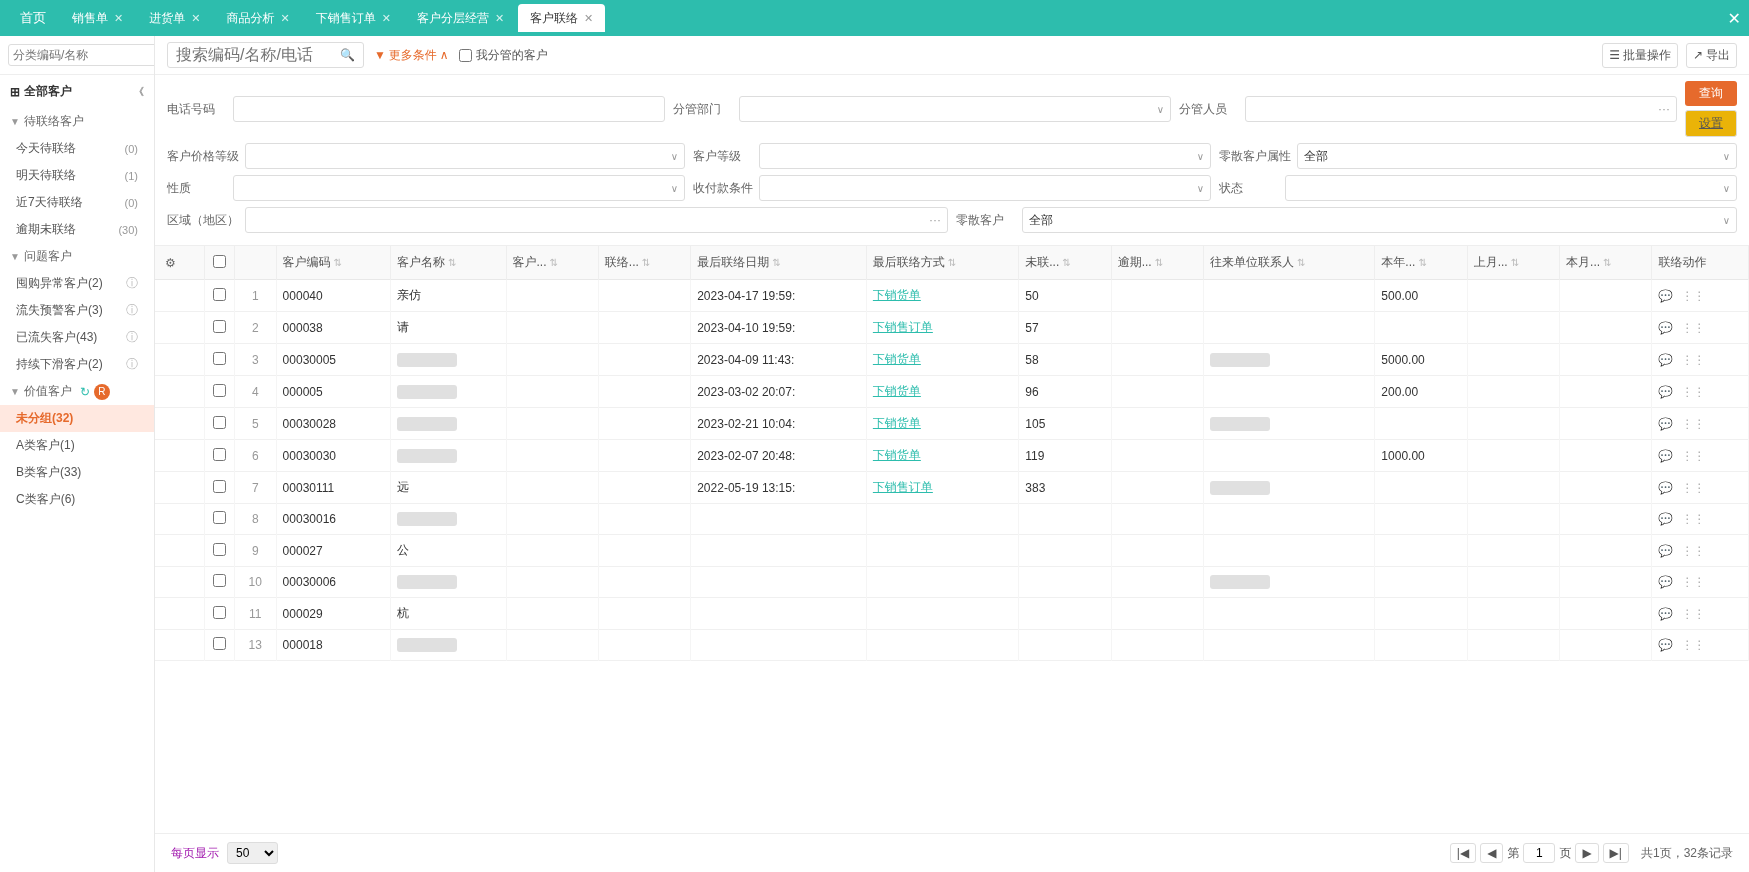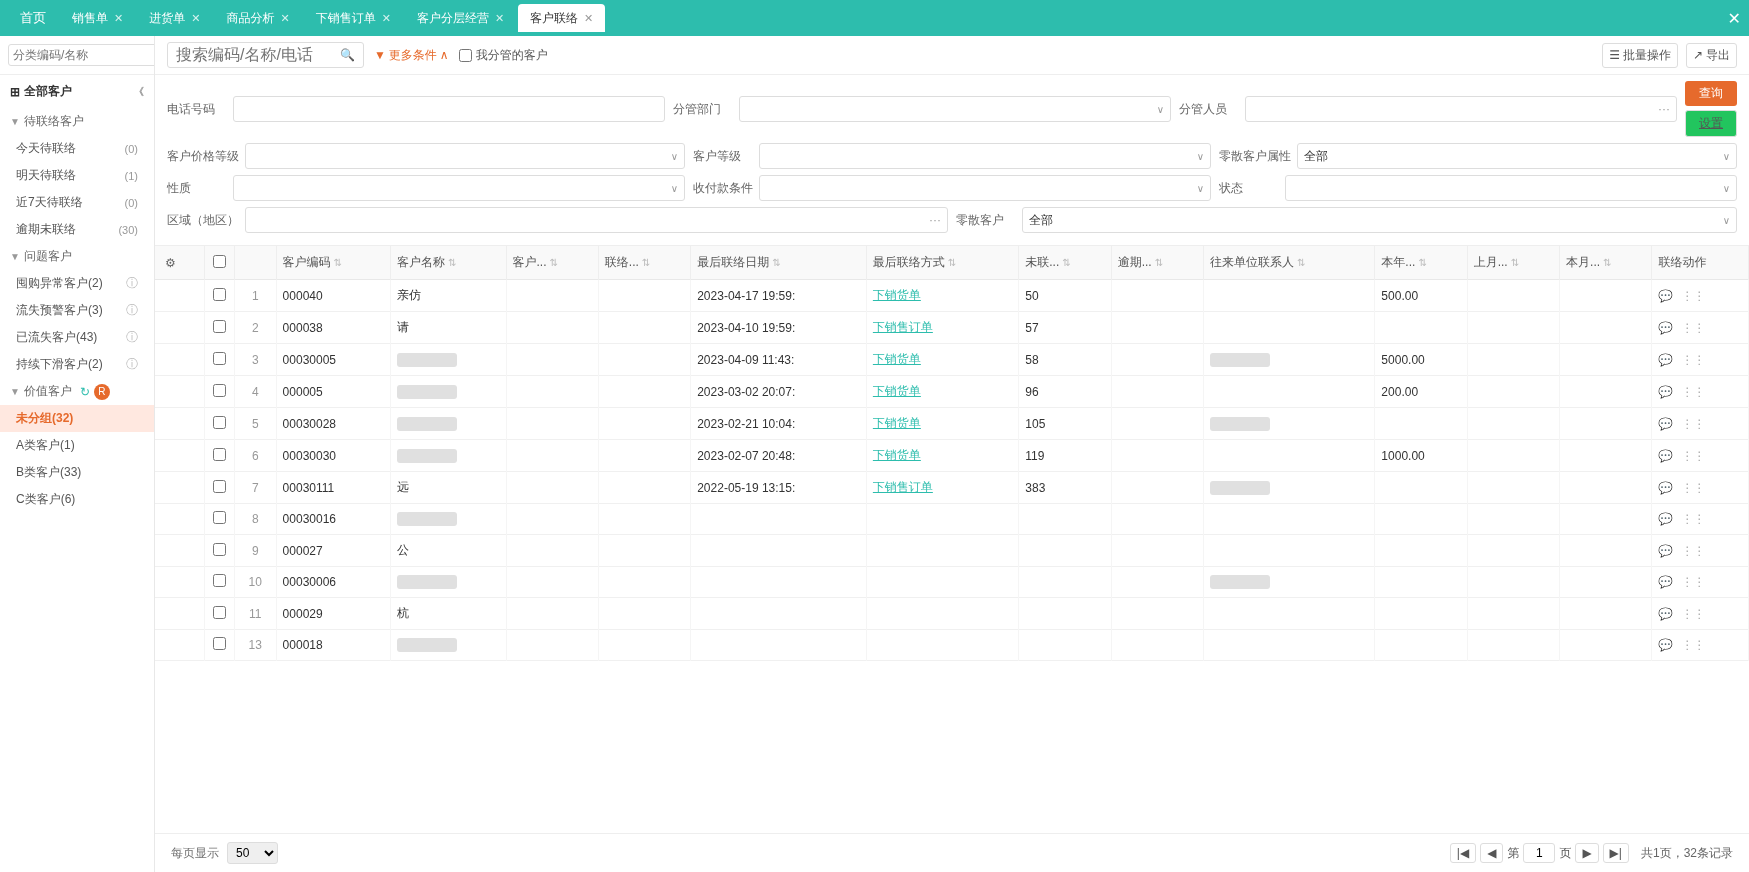--- a/index.html
+++ b/index.html
@@ -217,21 +217,21 @@
     .btn-query {
       background: #e66a2c;
       color: #fff;
       border: none;
       border-radius: 3px;
       padding: 4px 14px;
       cursor: pointer;
       font-size: 12px;
     }
     .btn-reset {
-      background: #22c55e;
+      background: #eab308;
       color: #555;
       border: 1px solid #ddd;
       border-radius: 3px;
       padding: 4px 2px;
       cursor: pointer;
       font-size: 12px;
       text-decoration: underline;
     }
     .filter-field .dots { color: #999; cursor: pointer; }
 
@@ -304,21 +304,21 @@
 
     
     .pagination-bar {
       background: #fff;
       border-top: 1px solid #eee;
       padding: 8px 16px;
       display: flex;
       align-items: center;
       gap: 8px;
     }
-    .page-size-label { color: #737373; }
+    .page-size-label { color: #a21caf; }
     .page-size-select {
       border: 1px solid #ddd;
       border-radius: 3px;
       padding: 2px 4px;
       outline: none;
       font-size: 12px;
     }
     .pagination-controls {
       margin-left: auto;
       display: flex;

